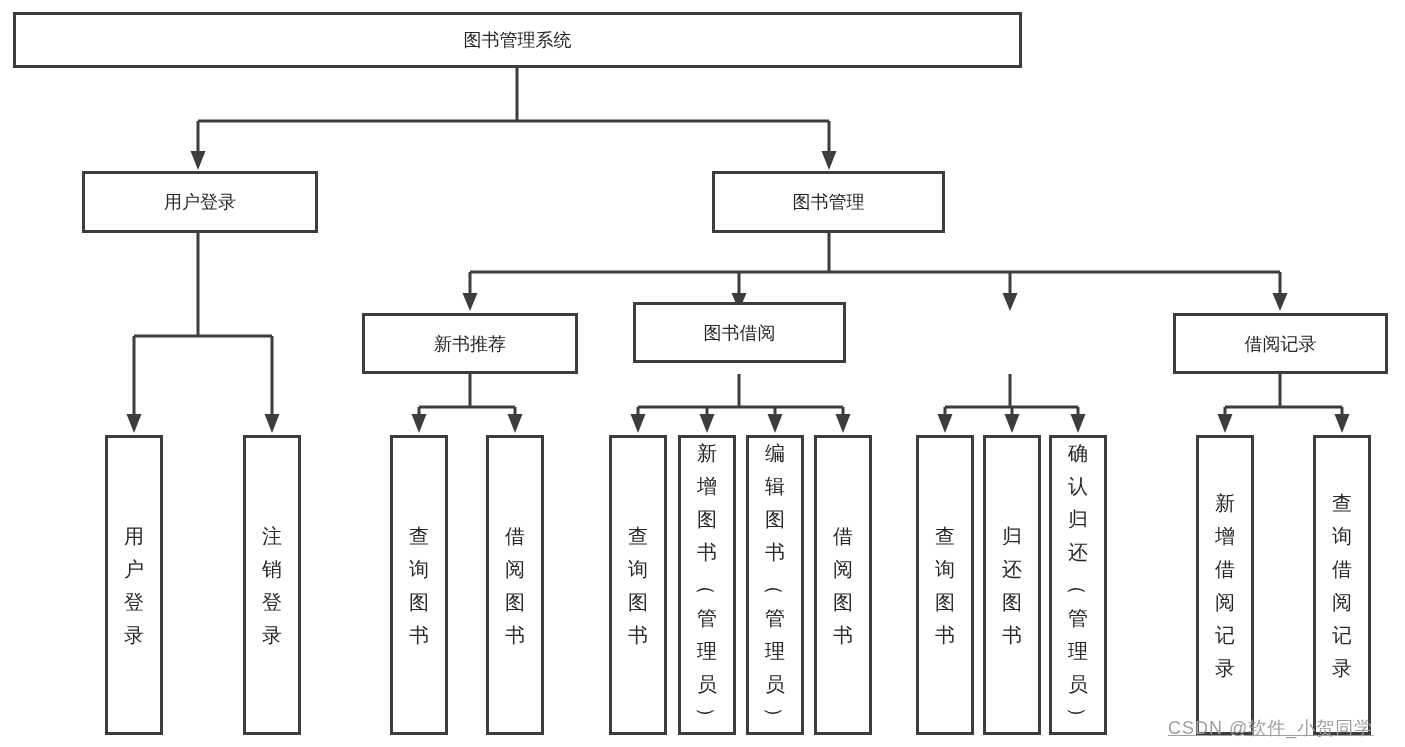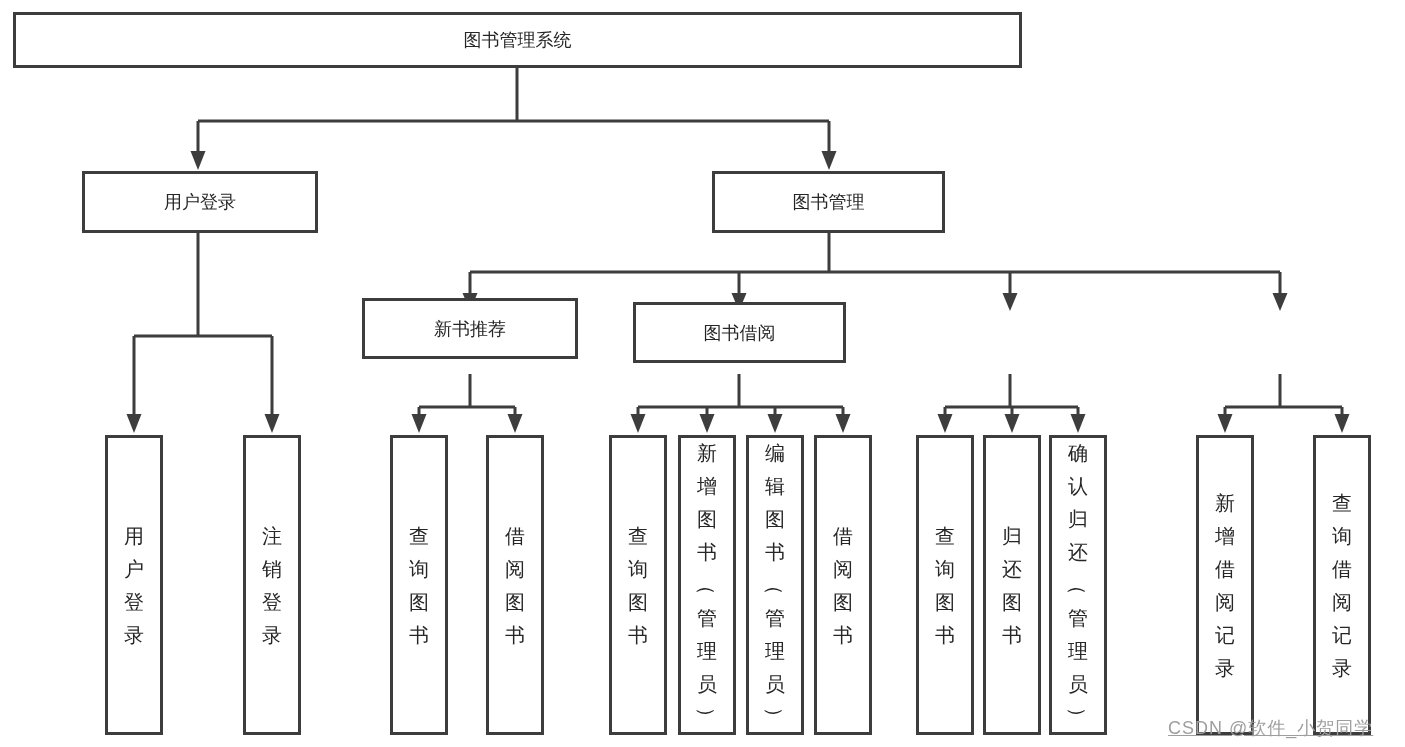--- a/index.html
+++ b/index.html
@@ -90,22 +90,23 @@
     <path class="wire" d="M1280 374 V407 M1225 407 H1342 M1225 407 V415 M1342 407 V415"></path>
     <polygon class="arrow" points="1217.5,414 1232.5,414 1225,433"></polygon>
     <polygon class="arrow" points="1334.5,414 1349.5,414 1342,433"></polygon>
   </svg>
 
   <div class="node h" style="left:13px;top:12px;width:1009px;height:56px">图书管理系统</div>
 
   <div class="node h" style="left:712px;top:171px;width:233px;height:62px">图书管理</div>
   <div class="node h" style="left:82px;top:171px;width:236px;height:62px">用户登录</div>
 
-  <div class="node h" style="left:362px;top:298px;width:216px;height:61px">新书推荐</div>
+  <div class="node h" style="left:362px;top:313px;width:216px;height:61px">新书推荐</div>
   <div class="node h" style="left:633px;top:302px;width:213px;height:61px">图书借阅</div>
+  <div class="node h" style="left:1173px;top:313px;width:215px;height:61px">借阅记录</div>
 
   <div class="node v" style="left:105px;top:435px;width:58px;height:300px">
       <span>用</span>
       <span>户</span>
       <span>登</span>
       <span>录</span>
     </div>
   <div class="node v" style="left:243px;top:435px;width:58px;height:300px">
       <span>注</span>
       <span>销</span>

